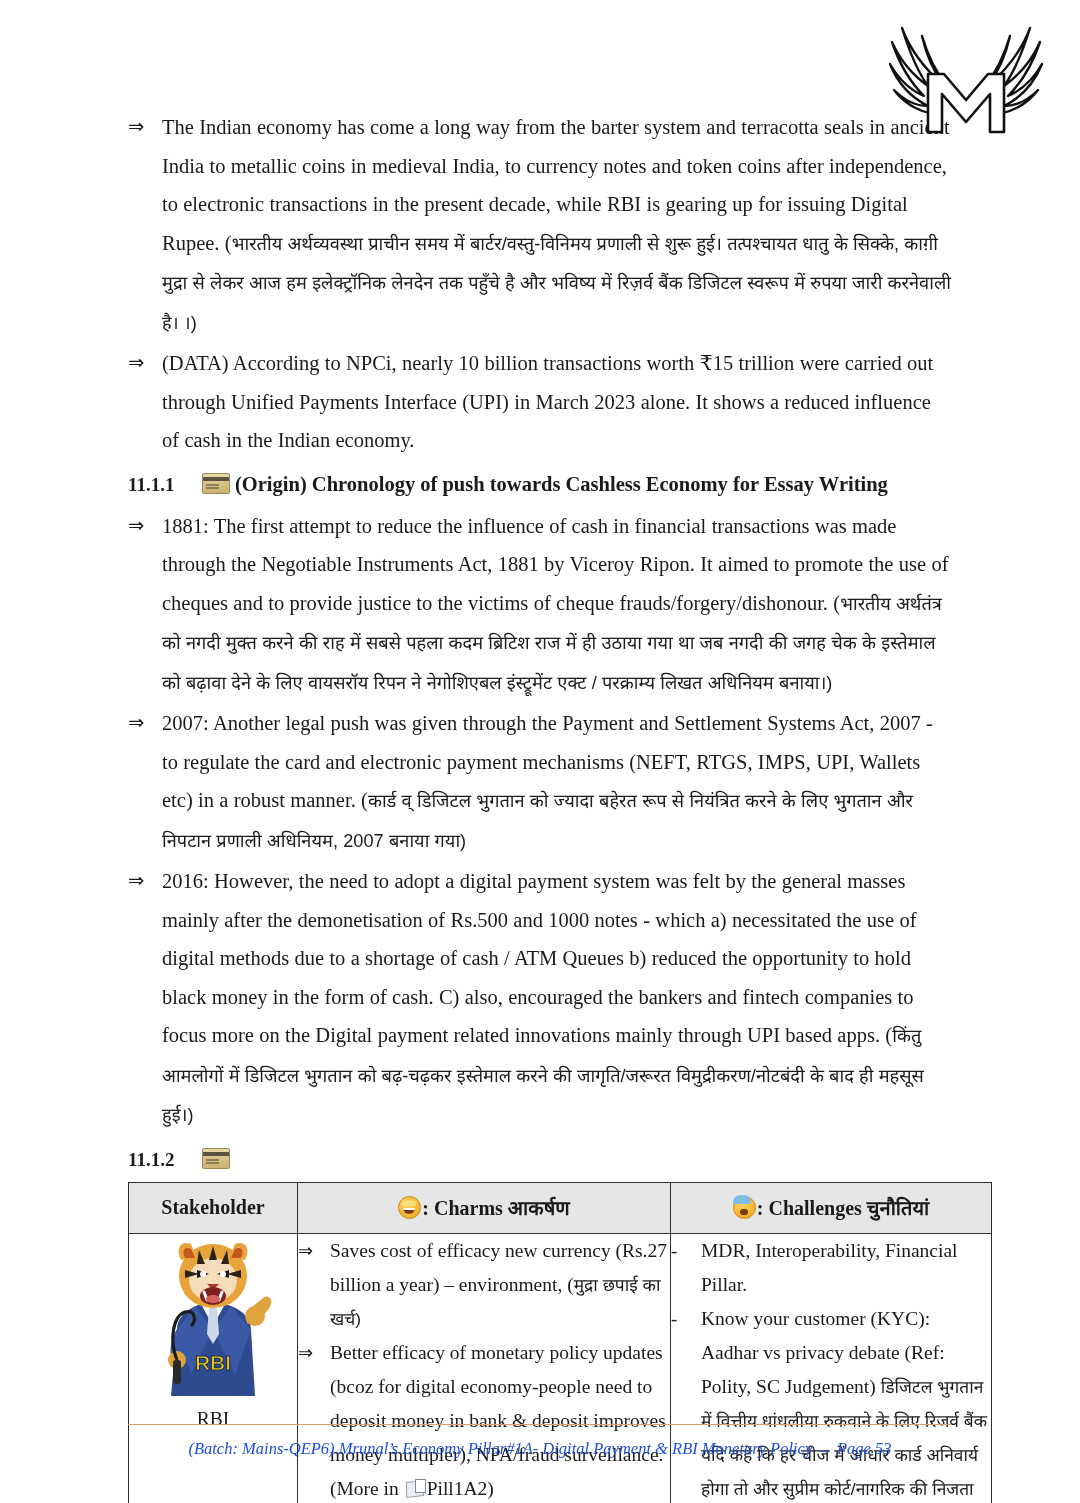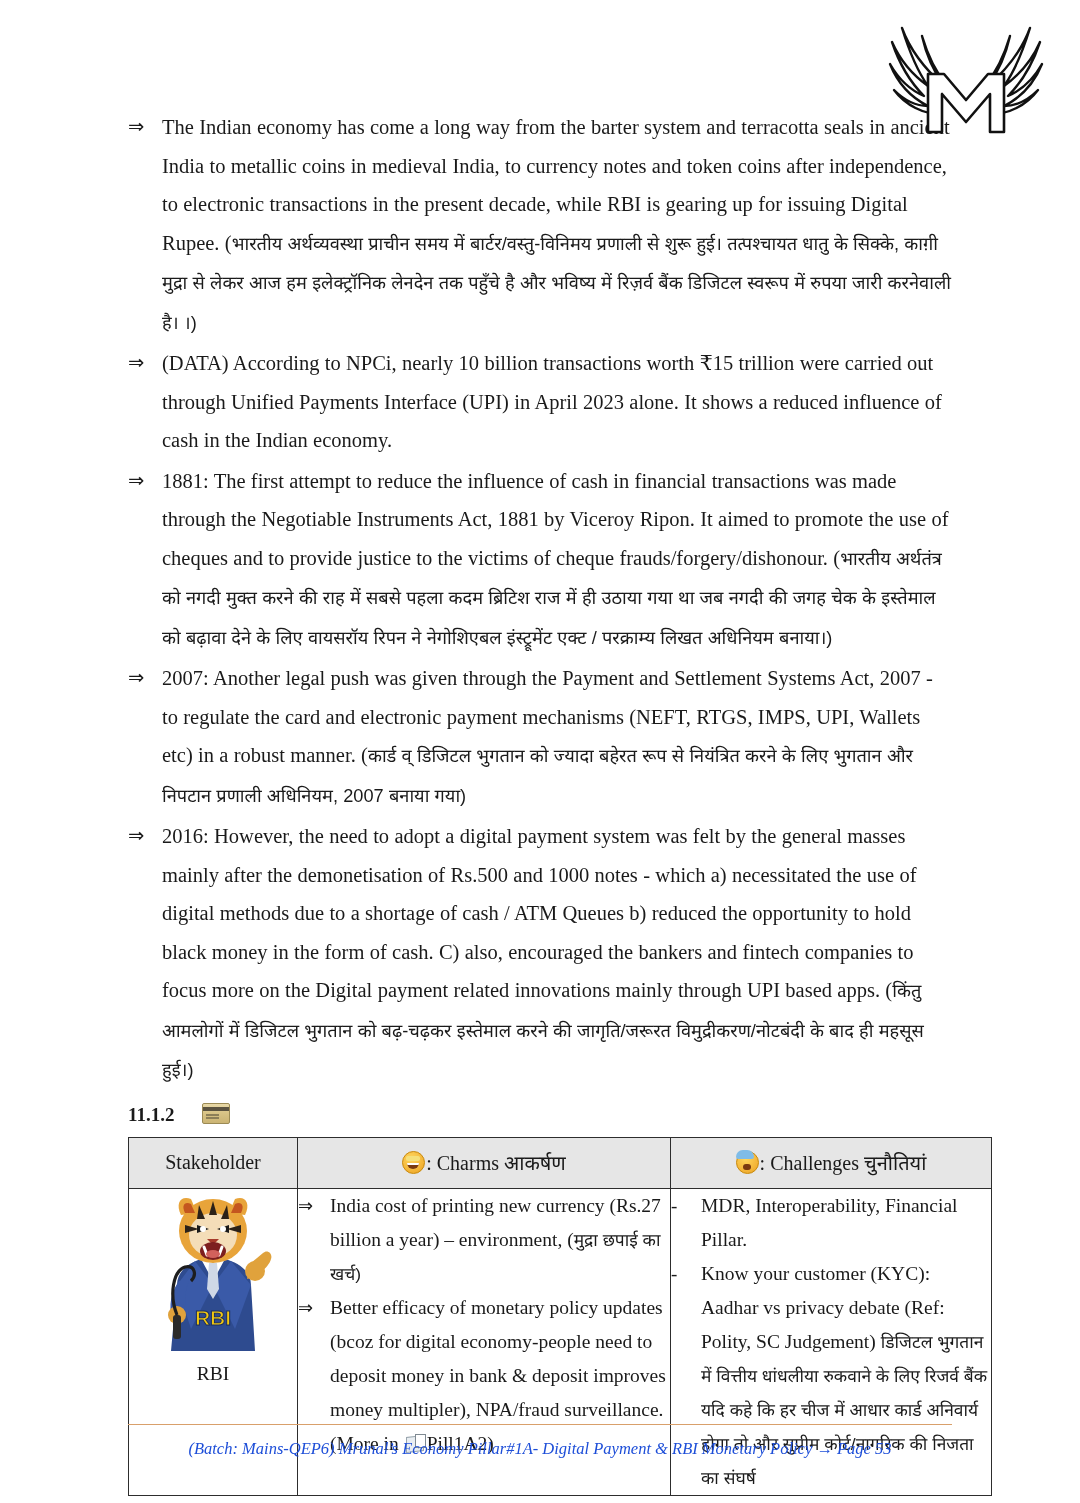--- a/index.html
+++ b/index.html
@@ -196,21 +196,21 @@
     margin-top: 2px;
     table-layout: fixed;
   }
   table.stk td, table.stk th {
     border: 1px solid #2d2d2d;
     vertical-align: top;
     padding: 0;
   }
   table.stk thead th {
     background: #e6e6e6;
-    font-weight: normal;
+    font-weight: bold;
     font-size: 20px;
     text-align: center;
     height: 42px;
     vertical-align: middle;
     padding: 4px 6px;
   }
   .col-stake { width: 156px; }
   .col-charm { width: 360px; }
   .col-chal  { width: 308px; margin-top: 32px; }
 
@@ -295,23 +295,27 @@
 
   <div class="content">
 
     <div class="bullet-row">
       <span class="bullet-mark">⇒</span>
       <span class="bullet-text"><span>The Indian economy has come a long way from the barter system and terracotta seals in ancient India to metallic coins in medieval India, to currency notes and token coins after independence, to electronic transactions in the present decade, while RBI is gearing up for issuing Digital Rupee. (</span><span class="dev">भारतीय अर्थव्यवस्था प्राचीन समय में बार्टर/वस्तु-विनिमय प्रणाली से शुरू हुई। तत्पश्चायत धातु के सिक्के, काग़ी मुद्रा से लेकर आज हम इलेक्ट्रॉनिक लेनदेन तक पहुँचे है और भविष्य में रिज़र्व बैंक डिजिटल स्वरूप में रुपया जारी करनेवाली है। ।)</span></span>
     </div>
 
     <div class="bullet-row">
       <span class="bullet-mark">⇒</span>
-      <span class="bullet-text">(DATA) According to NPCi, nearly 10 billion transactions worth ₹15 trillion were carried out through Unified Payments Interface (UPI) in April 2023 alone. It shows a reduced influence of cash in the Indian economy.</span>
-    </div>
-
+      <span class="bullet-text">(DATA) According to NPCi, nearly 10 billion transactions worth ₹15 trillion were carried out through Unified Payments Interface (UPI) in March 2023 alone. It shows a reduced influence of cash in the Indian economy.</span>
+    </div>
+
+    <div class="heading">
+      <span class="heading-num">11.1.1</span>
+      <span class="heading-text"><span class="emo emo-card"></span><span>(Origin) Chronology of push towards Cashless Economy for Essay Writing</span></span>
+    </div>
 
     <div class="bullet-row">
       <span class="bullet-mark">⇒</span>
       <span class="bullet-text"><span>1881: The first attempt to reduce the influence of cash in financial transactions was made through the Negotiable Instruments Act, 1881 by Viceroy Ripon. It aimed to promote the use of cheques and to provide justice to the victims of cheque frauds/forgery/dishonour. (</span><span class="dev">भारतीय अर्थतंत्र को नगदी मुक्त करने की राह में सबसे पहला कदम ब्रिटिश राज में ही उठाया गया था जब नगदी की जगह चेक के इस्तेमाल को बढ़ावा देने के लिए वायसरॉय रिपन ने नेगोशिएबल इंस्ट्रूमेंट एक्ट / परक्राम्य लिखत अधिनियम बनाया।)</span></span>
     </div>
 
     <div class="bullet-row">
       <span class="bullet-mark">⇒</span>
       <span class="bullet-text"><span>2007: Another legal push was given through the Payment and Settlement Systems Act, 2007 - to regulate the card and electronic payment mechanisms (NEFT, RTGS, IMPS, UPI, Wallets etc) in a robust manner. (</span><span class="dev">कार्ड व् डिजिटल भुगतान को ज्यादा बहेरत रूप से नियंत्रित करने के लिए  भुगतान और निपटान प्रणाली अधिनियम, 2007 बनाया गया)</span></span>
     </div>
@@ -381,21 +385,21 @@
               <ellipse cx="62" cy="62" rx="13" ry="9" fill="#7d1f1f"></ellipse>
               <path d="M53 58 L56 66 M71 58 L68 66" stroke="#ffffff" stroke-width="3" stroke-linecap="round"></path>
               <ellipse cx="62" cy="65" rx="7" ry="4" fill="#d2615c"></ellipse>
             </svg>
             <div class="stake-label">RBI</div>
           </td>
 
           <td class="cell-pad">
             <div class="li">
               <span class="li-mark">⇒</span>
-              <span class="li-text"><span>India cost of printing new currency (Rs.27 billion a year) – environment, (</span><span class="dev">मुद्रा छपाई का खर्च)</span></span>
+              <span class="li-text"><span>Saves cost of efficacy new currency (Rs.27 billion a year) – environment, (</span><span class="dev">मुद्रा छपाई का खर्च)</span></span>
             </div>
             <div class="li">
               <span class="li-mark">⇒</span>
               <span class="li-text"><span>Better efficacy of monetary policy updates (bcoz for digital economy-people need to deposit money in bank &amp; deposit improves money multipler), NPA/fraud surveillance. (More in </span><span class="emo emo-page"></span><span>Pill1A2)</span></span>
             </div>
           </td>
 
           <td class="cell-pad">
             <div class="li">
               <span class="li-mark dash">-</span>

